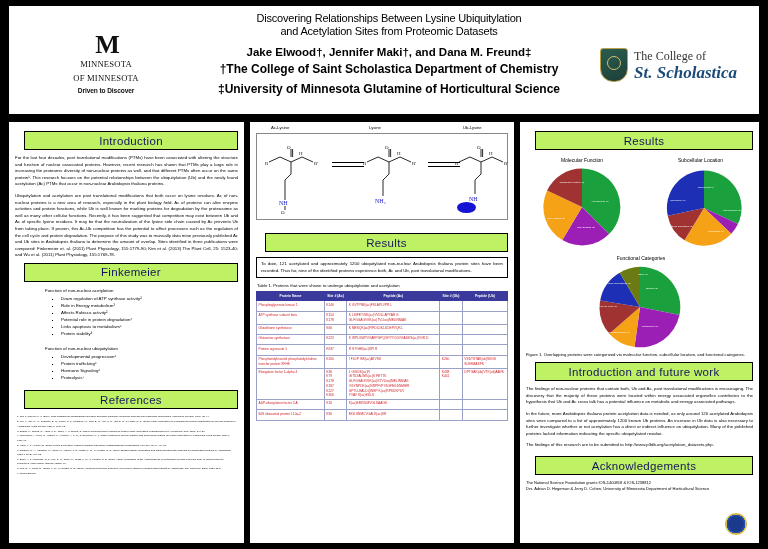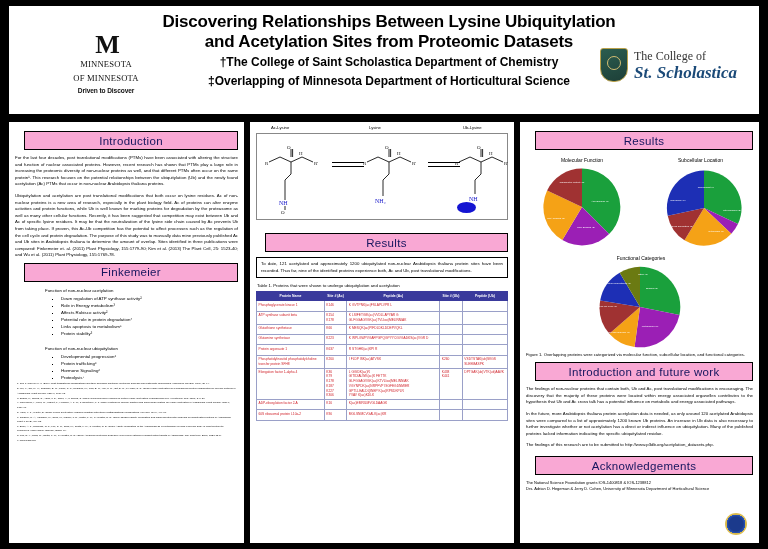--- a/index.html
+++ b/index.html
@@ -3,21 +3,21 @@
 <meta charset="utf-8">
 <style>
   html,body{margin:0;padding:0;background:#000;}
   body{width:768px;height:549px;overflow:hidden;font-family:"Liberation Sans",sans-serif;}
   #poster{position:relative;width:768px;height:549px;background:#000;}
 
   
   .header{position:absolute;left:8px;top:5px;width:752px;height:110px;background:#fff;
           border:1px solid #000;box-sizing:border-box;}
   .title-wrap{position:absolute;left:120px;top:6px;width:520px;text-align:center;}
-  .ptitle{font-size:17px;font-weight:bold;color:#000;line-height:1.18;letter-spacing:-0.2px;}
+  .ptitle{font-size:11px;font-weight:normal;color:#000;line-height:1.18;letter-spacing:-0.2px;}
   .authors{font-size:11.5px;font-weight:bold;color:#000;margin-top:7px;line-height:1.25;}
   .affil{font-size:12px;font-weight:bold;color:#000;line-height:1.45;margin-top:2px;}
 
   
   .umn{position:absolute;left:55px;top:27px;width:84px;text-align:center;}
   .umn-m{font-size:26px;font-weight:bold;color:#111;line-height:0.9;letter-spacing:-3px;
          font-family:"Liberation Serif",serif;}
   .umn-t1{font-size:8.6px;color:#111;font-family:"Liberation Serif",serif;
           letter-spacing:0.2px;line-height:1.25;margin-top:3px;}
   .umn-t2{font-size:6.6px;font-weight:bold;color:#111;margin-top:3px;letter-spacing:-0.1px;}
@@ -32,21 +32,21 @@
   .schol-t2{font-size:17px;color:#1b4a78;font-family:"Liberation Serif",serif;
             font-style:italic;font-weight:bold;line-height:1;}
 
   
   .col{position:absolute;background:#fff;border:1px solid #000;box-sizing:border-box;}
   #colL{left:8px;top:121px;width:237px;height:423px;}
   #colM{left:249px;top:121px;width:266px;height:423px;}
   #colR{left:519px;top:121px;width:241px;height:423px;}
   .inner{padding:5px 6px;}
 
-  .secbar{background:#f9a8d4;border:1px solid #000;text-align:center;
+  .secbar{background:#bef264;border:1px solid #000;text-align:center;
           font-size:11.5px;color:#15155e;padding:2.5px 0;margin:4px 0 5px 9px;letter-spacing:.3px;}
 
   .body-txt{font-size:4.35px;color:#000;text-align:justify;line-height:1.52;margin-bottom:5px;}
   .body-txt.p2{margin-bottom:3px;}
 
   
   .bg-wrap{font-size:4.4px;color:#000;padding-left:30px;line-height:1.6;}
   .bg-head{margin:3px 0 1px 0;}
   .bg-wrap ul{margin:0 0 0 8px;padding-left:8px;list-style:square;}
   .bg-wrap li{margin:0;}
@@ -95,22 +95,23 @@
     <div class="umn">
       <div class="umn-m">M</div>
       <div class="umn-t1">MINNESOTA</div>
       <div class="umn-t1">OF MINNESOTA</div>
       <div class="umn-t2">Driven to Discover</div>
     </div>
 
     <div class="title-wrap">
       <div class="ptitle">Discovering Relationships Between Lysine Ubiquitylation</div>
       <div class="ptitle">and Acetylation Sites from Proteomic Datasets</div>
+      <div class="authors">Jake Elwood†,  Jennifer Maki†, and Dana M. Freund‡</div>
       <div class="affil">†The College of Saint Scholastica Department of Chemistry</div>
-      <div class="affil">‡Overlapping of Minnesota Department of Horticultural Science</div>
+      <div class="affil">‡University of Minnesota Glutamine of Horticultural Science</div>
     </div>
 
     <div class="schol">
       <div class="shield"></div>
       <div>
         <div class="schol-t1">The College of</div>
         <div class="schol-t2">St. Scholastica</div>
       </div>
     </div>
   </div>
@@ -134,20 +135,21 @@
         </ul>
         <div class="bg-head" style="margin-top:8px">Function of non-nuclear ubiquitylation</div>
         <ul>
           <li>Developmental progression⁶</li>
           <li>Protein trafficking⁶</li>
           <li>Hormone Signaling⁶</li>
           <li>Proteolysis⁷</li>
         </ul>
       </div>
 
+      <div class="secbar" style="margin-top:9px">References</div>
       <div class="refs">
         <div>1. Seo J. and Lee K. J. (2004) Post-translational modifications and their biological functions: proteomic analysis and systematic approaches. J Biochem Mol Biol. 37(1), 35-44.</div>
         <div>2. Wu, X., Oh, M.-H., Schwarz, E. M., Larue, C. T., Sivaguru, M., Imai, B. S., Yau, P. M., Ort, D. R., &amp; Huber, S. C. (2011) Lysine acetylation is a widespread protein modification for diverse proteins in Arabidopsis. Plant Physiol. 155(4), 1769-78.</div>
         <div>3. Zhang, K., Zheng, S., Yang, J. S., Chen, Y., &amp; Cheng, Z. (2013) Comprehensive profiling of protein lysine acetylation in Escherichia coli. J Proteome Res. 12(2), 844-51.</div>
         <div>4. Finkemeier, I., Laxa, M., Miguet, L., Howden, A. J. M., &amp; Sweetlove, L. J. (2011) Proteins of diverse function and subcellular location are lysine acetylated in Arabidopsis. Plant Physiol. 155(4), 1779-90.</div>
         <div>5. Yang, X. J., &amp; Seto, E. (2008) Lysine acetylation: codified crosstalk with other posttranslational modifications. Mol Cell. 31(4), 449-61.</div>
         <div>6. Saracco, S. A., Hansson, M., Scalf, M., Walker, J. M., Smith, L. M., &amp; Vierstra, R. D. (2009) Tandem affinity purification and mass spectrometric analysis of ubiquitylated proteins in Arabidopsis. Plant J. 59(2), 344-58.</div>
         <div>7. Book, A. J., Gladman, N. P., Lee, S. S., Scalf, M., Smith, L. M., &amp; Vierstra, R. D. (2010) Affinity purification of the Arabidopsis 26 S proteasome reveals a diverse array of plant proteolytic complexes. J Biol Chem. 285(33), 25554-69.</div>
         <div>8. Kim, D. Y., Scalf, M., Smith, L. M., &amp; Vierstra, R. D. (2013) Advanced proteomic analyses yield a deep catalog of ubiquitylation targets in Arabidopsis. The Plant Cell. 25(5), 1523-1540.</div>
         <div>9. www.p3db.org</div>

